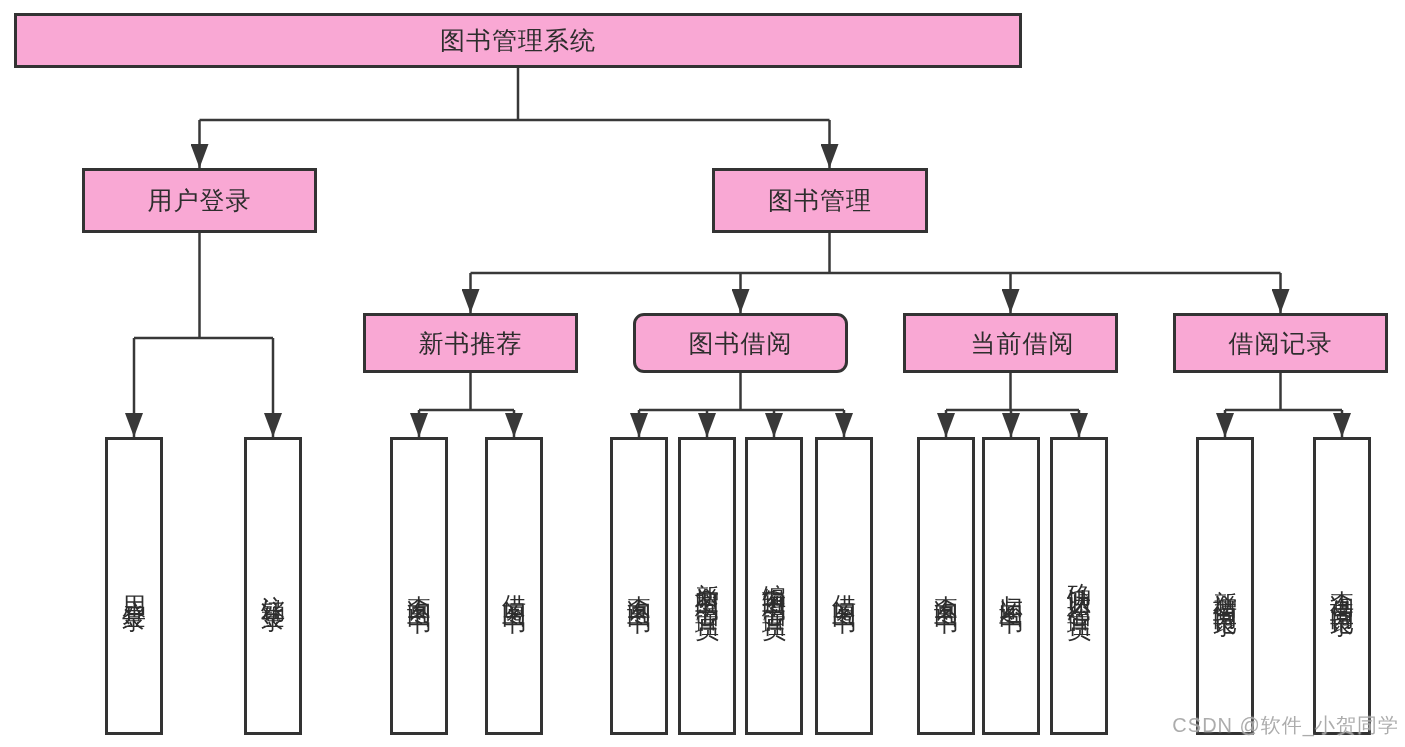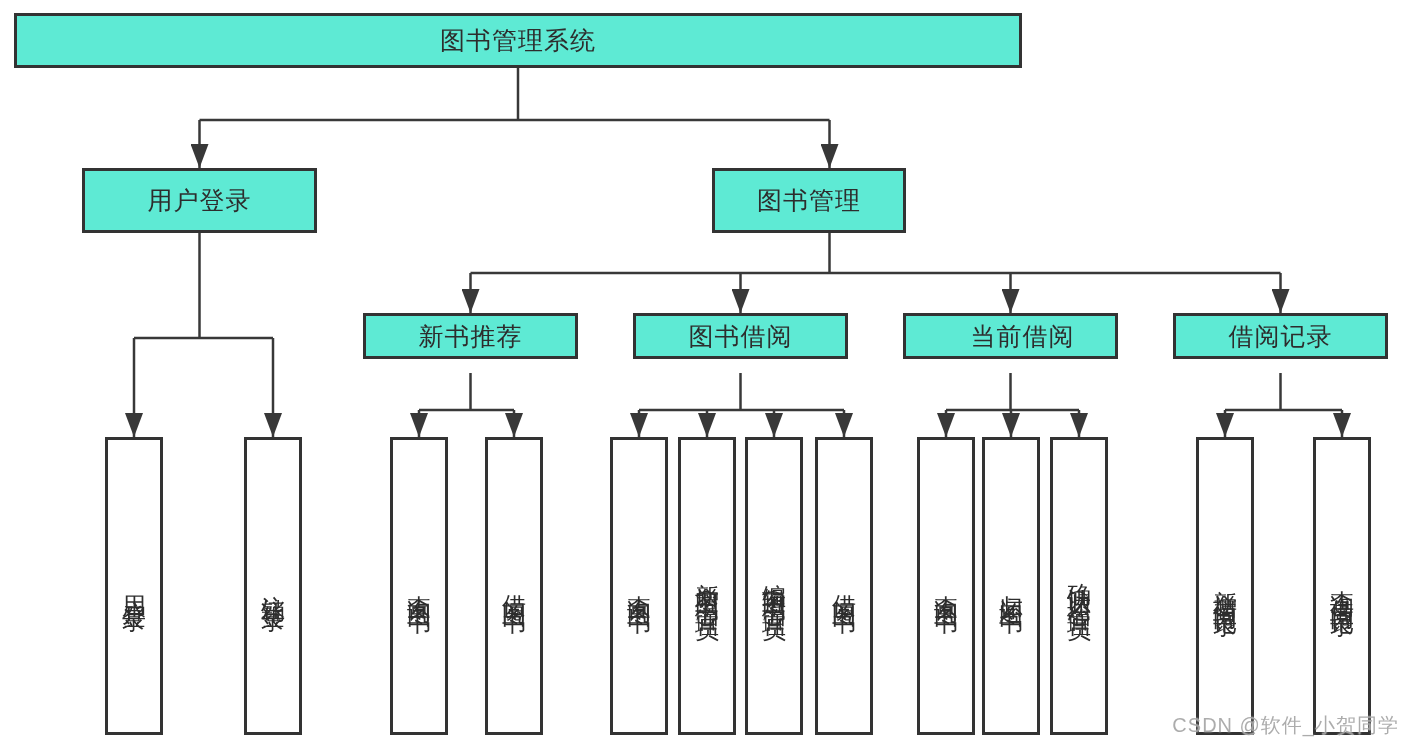--- a/index.html
+++ b/index.html
@@ -13,36 +13,36 @@
     color: #2d2d2d;
   }
   svg.connectors {
     position: absolute;
     left: 0; top: 0;
     width: 1405px; height: 747px;
   }
   .node {
     position: absolute;
     box-sizing: border-box;
-    background: #5eead4;
+    background: #f9a8d4;
     border: 3px solid #333333;
     display: flex;
     align-items: center;
     justify-content: center;
     font-size: 25px;
     letter-spacing: 1px;
     color: #2d2d2d;
     text-align: center;
   }
   .root-node   { left: 14px;  top: 13px;  width: 1008px; height: 55px; }
   .l2a         { left: 82px;  top: 168px; width: 235px;  height: 65px; }
-  .l2b         { left: 712px; top: 168px; width: 194px;  height: 65px; }
-  .l3          { top: 313px; width: 215px; height: 46px; }
+  .l2b         { left: 712px; top: 168px; width: 216px;  height: 65px; }
+  .l3          { top: 313px; width: 215px; height: 60px; }
   .l3-1 { left: 363px; }
-  .l3-2 { left: 633px; }
+  .l3-2 { left: 633px; border-radius: 11px; }
   .l3-3 { left: 903px; padding-left: 24px; }
   .l3-4 { left: 1173px; justify-content: center; }
   .leaf {
     position: absolute;
     box-sizing: border-box;
     top: 437px;
     width: 58px;
     height: 298px;
     background: #ffffff;
     border: 3px solid #333333;

